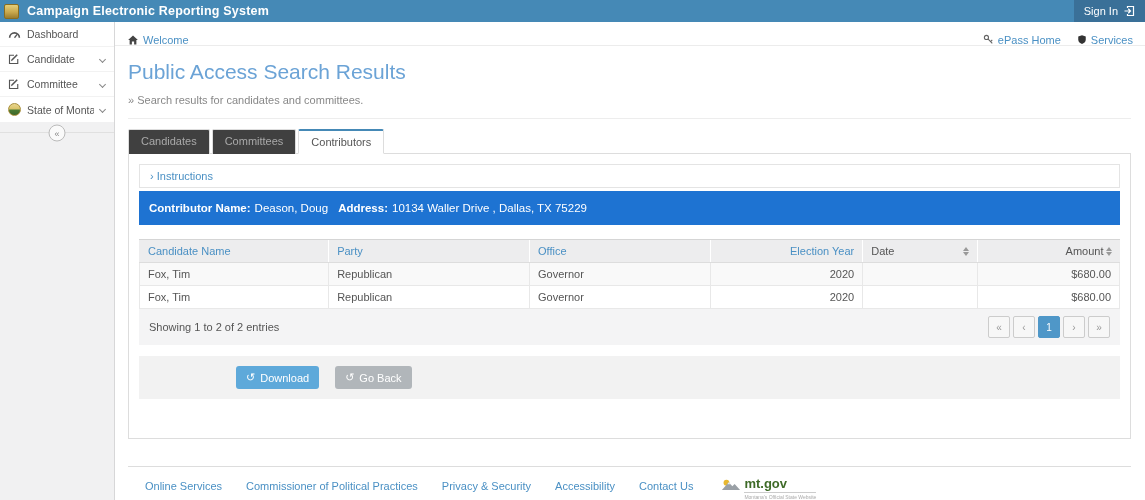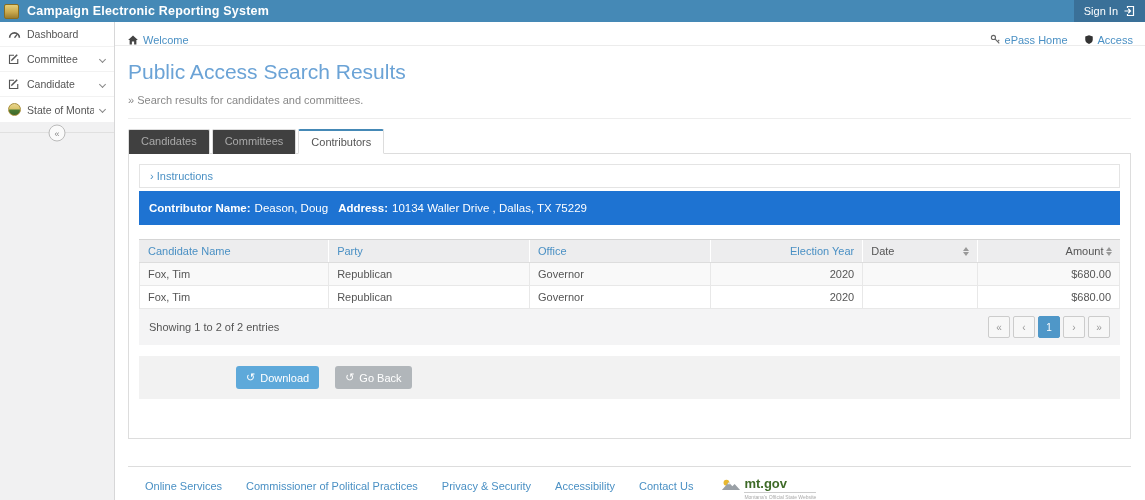--- a/index.html
+++ b/index.html
@@ -143,31 +143,31 @@
         </span>
         <span class="lbl">Dashboard</span>
       </div>
       <div class="menu-item">
         <span class="mi-icon">
           <svg width="12" height="12" viewBox="0 0 16 16">
               <path d="M13 8 V14 H2 V3 H8" fill="none" stroke="#555" stroke-width="1.5"></path>
               <path d="M6 10 L13 3 L11.5 1.5 L4.5 8.5 L4 11 Z" fill="#555"></path>
             </svg>
         </span>
-        <span class="lbl">Committee</span>
+        <span class="lbl">Candidate</span>
         <span class="chev"></span>
       </div>
       <div class="menu-item">
         <span class="mi-icon">
           <svg width="12" height="12" viewBox="0 0 16 16">
               <path d="M13 8 V14 H2 V3 H8" fill="none" stroke="#555" stroke-width="1.5"></path>
               <path d="M6 10 L13 3 L11.5 1.5 L4.5 8.5 L4 11 Z" fill="#555"></path>
             </svg>
         </span>
-        <span class="lbl">Candidate</span>
+        <span class="lbl">Committee</span>
         <span class="chev"></span>
       </div>
       <div class="menu-item" style="border-bottom:none;">
         <span class="mi-icon">
             <span class="seal"></span>
           </span>
         <span class="lbl">State of Montana</span>
         <span class="chev"></span>
       </div>
     </div>
@@ -196,21 +196,21 @@
               </svg>
           </span>
           <span class="bluelink">ePass Home</span>
         </span>
         <span class="icolink">
           <span>
             <svg width="10" height="11" viewBox="0 0 16 16">
                 <path d="M8 1 L14 3 V8 C14 12 11 14 8 15 C5 14 2 12 2 8 V3 Z" fill="#333"></path>
               </svg>
           </span>
-          <span class="bluelink">Access</span>
+          <span class="bluelink">Services</span>
         </span>
       </div>
     </div>
 
     <div class="titlerow">
       <span class="pagetitle">Public Access Search Results</span>
       <span class="pagesub">» Search results for candidates and committees.</span>
     </div>
 
     <div class="tabswrap">

